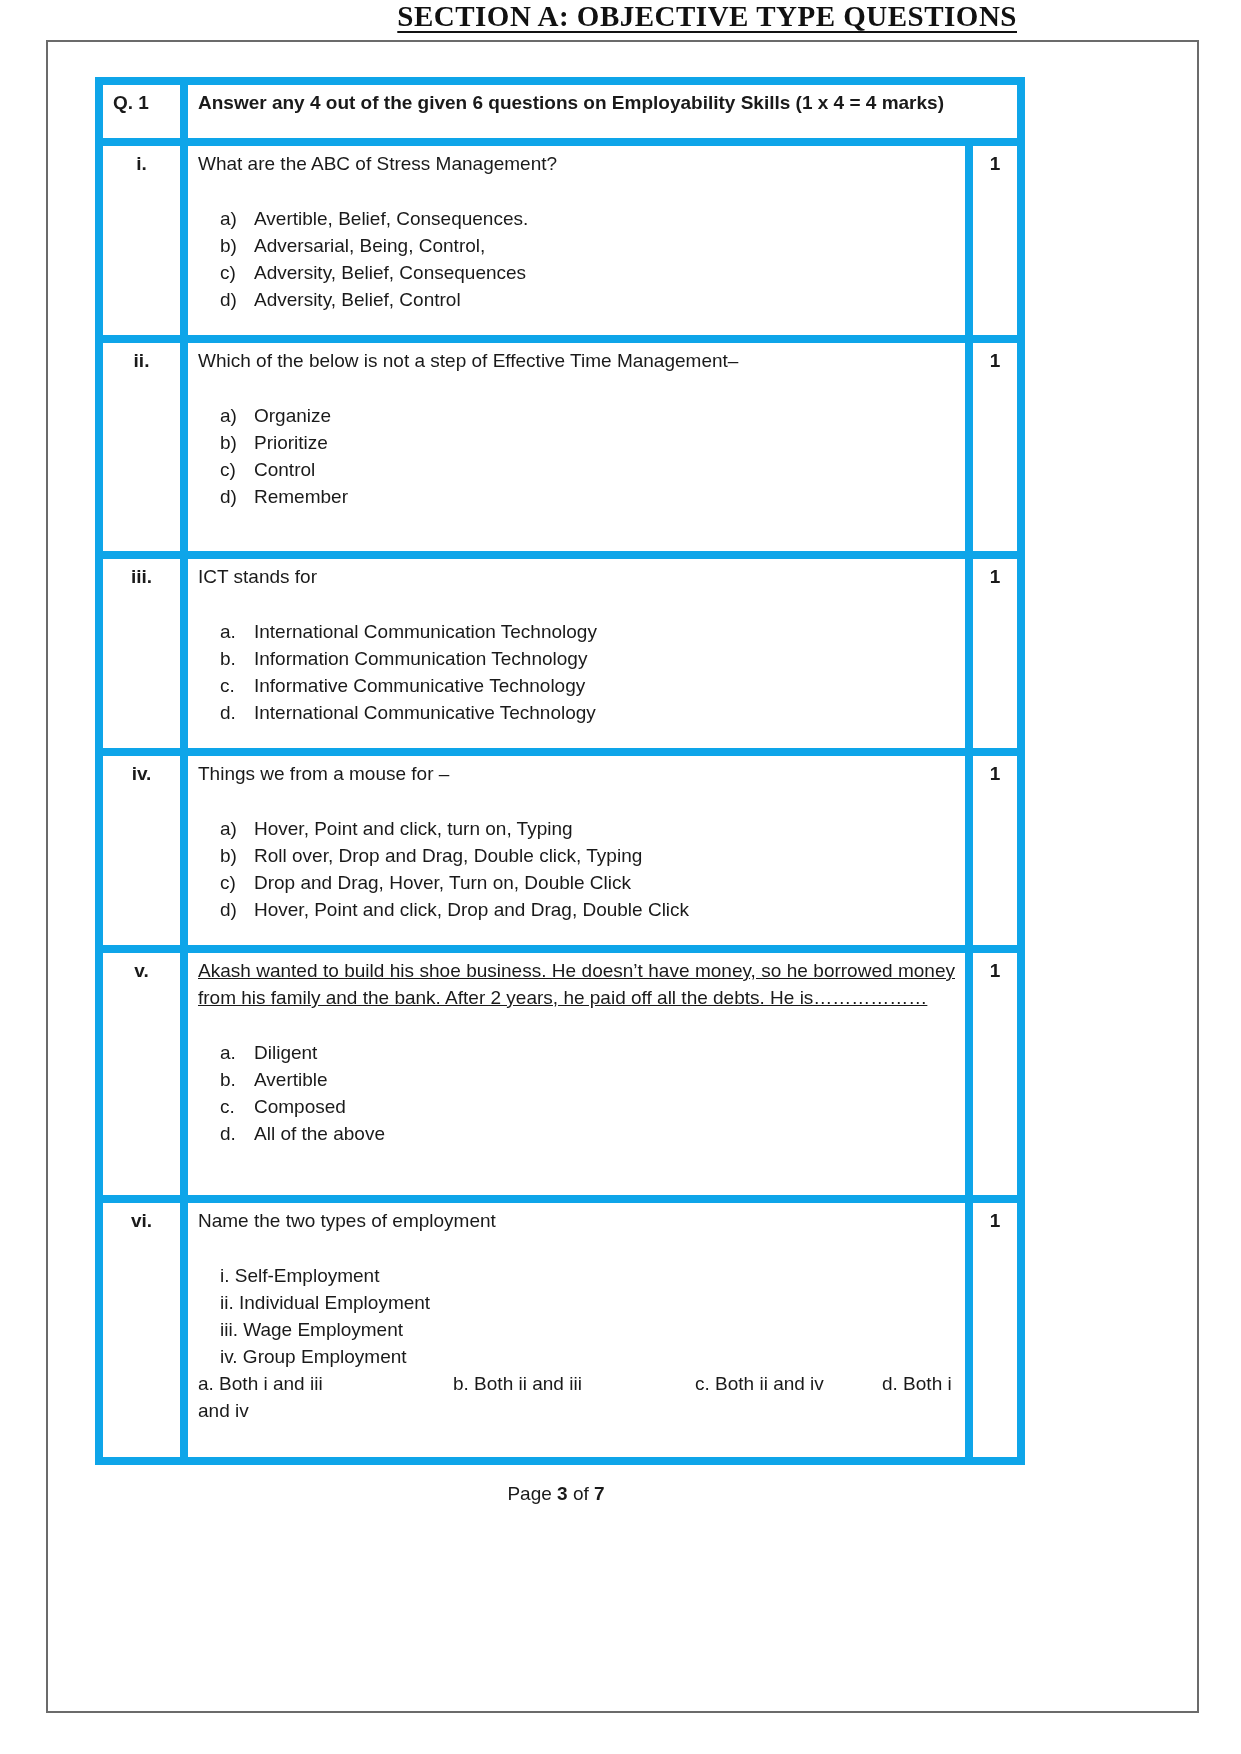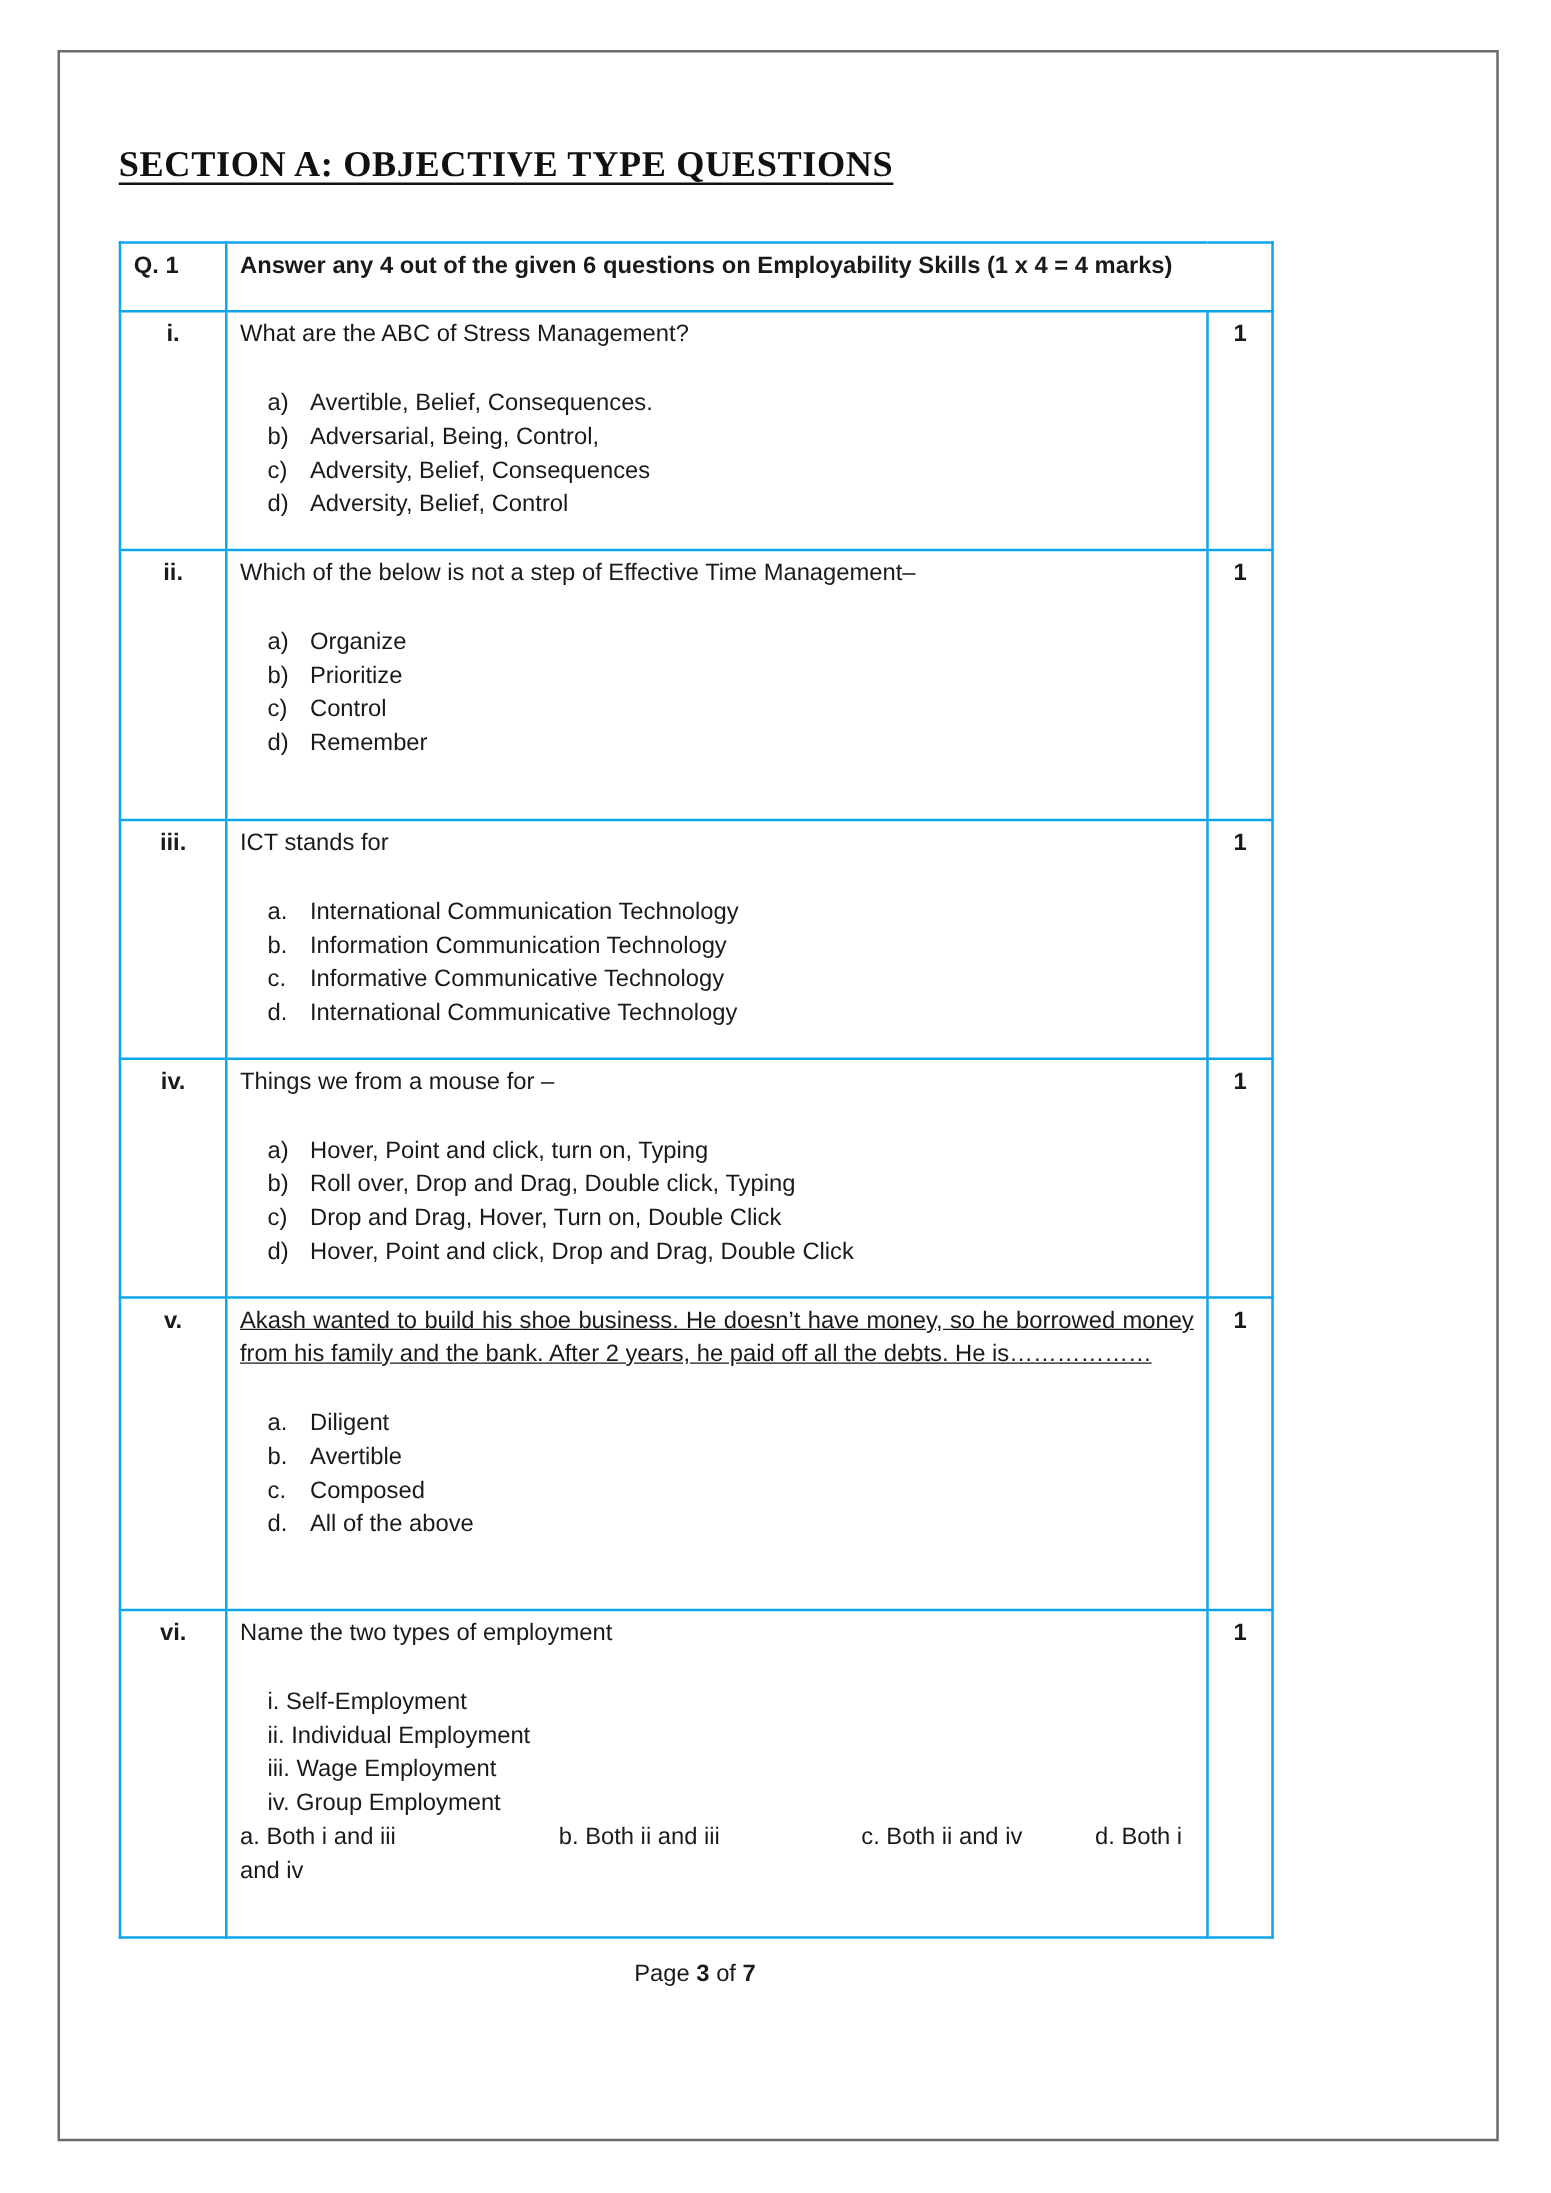--- a/index.html
+++ b/index.html
@@ -23,40 +23,39 @@
     border: 2px solid #6b6b6b;
     pointer-events: none;
   }
   .content {
     position: absolute;
     left: 95px;
     top: 0;
     width: 922px;
   }
   .doc-title {
-    margin-top: 116px;
-    text-align: left;
+    text-align: right;
     font-family: "Liberation Serif", serif;
     font-weight: bold;
     font-size: 29px;
     letter-spacing: 0.5px;
     text-decoration: underline;
     text-underline-offset: 5px;
     color: #111;
   }
   table.qtable {
     margin-top: 44px;
     width: 922px;
     border-collapse: collapse;
     table-layout: fixed;
     font-size: 19px;
     line-height: 27px;
   }
   table.qtable td {
-    border: 2px solid #0ea5e9;
+    border: 8px solid #0ea5e9;
     vertical-align: top;
     padding: 4px 10px 22px 10px;
   }
   td.qno {
     font-weight: bold;
     padding: 2px 4px 2px 8px;
   }
   td.num {
     font-weight: bold;
     text-align: center;

